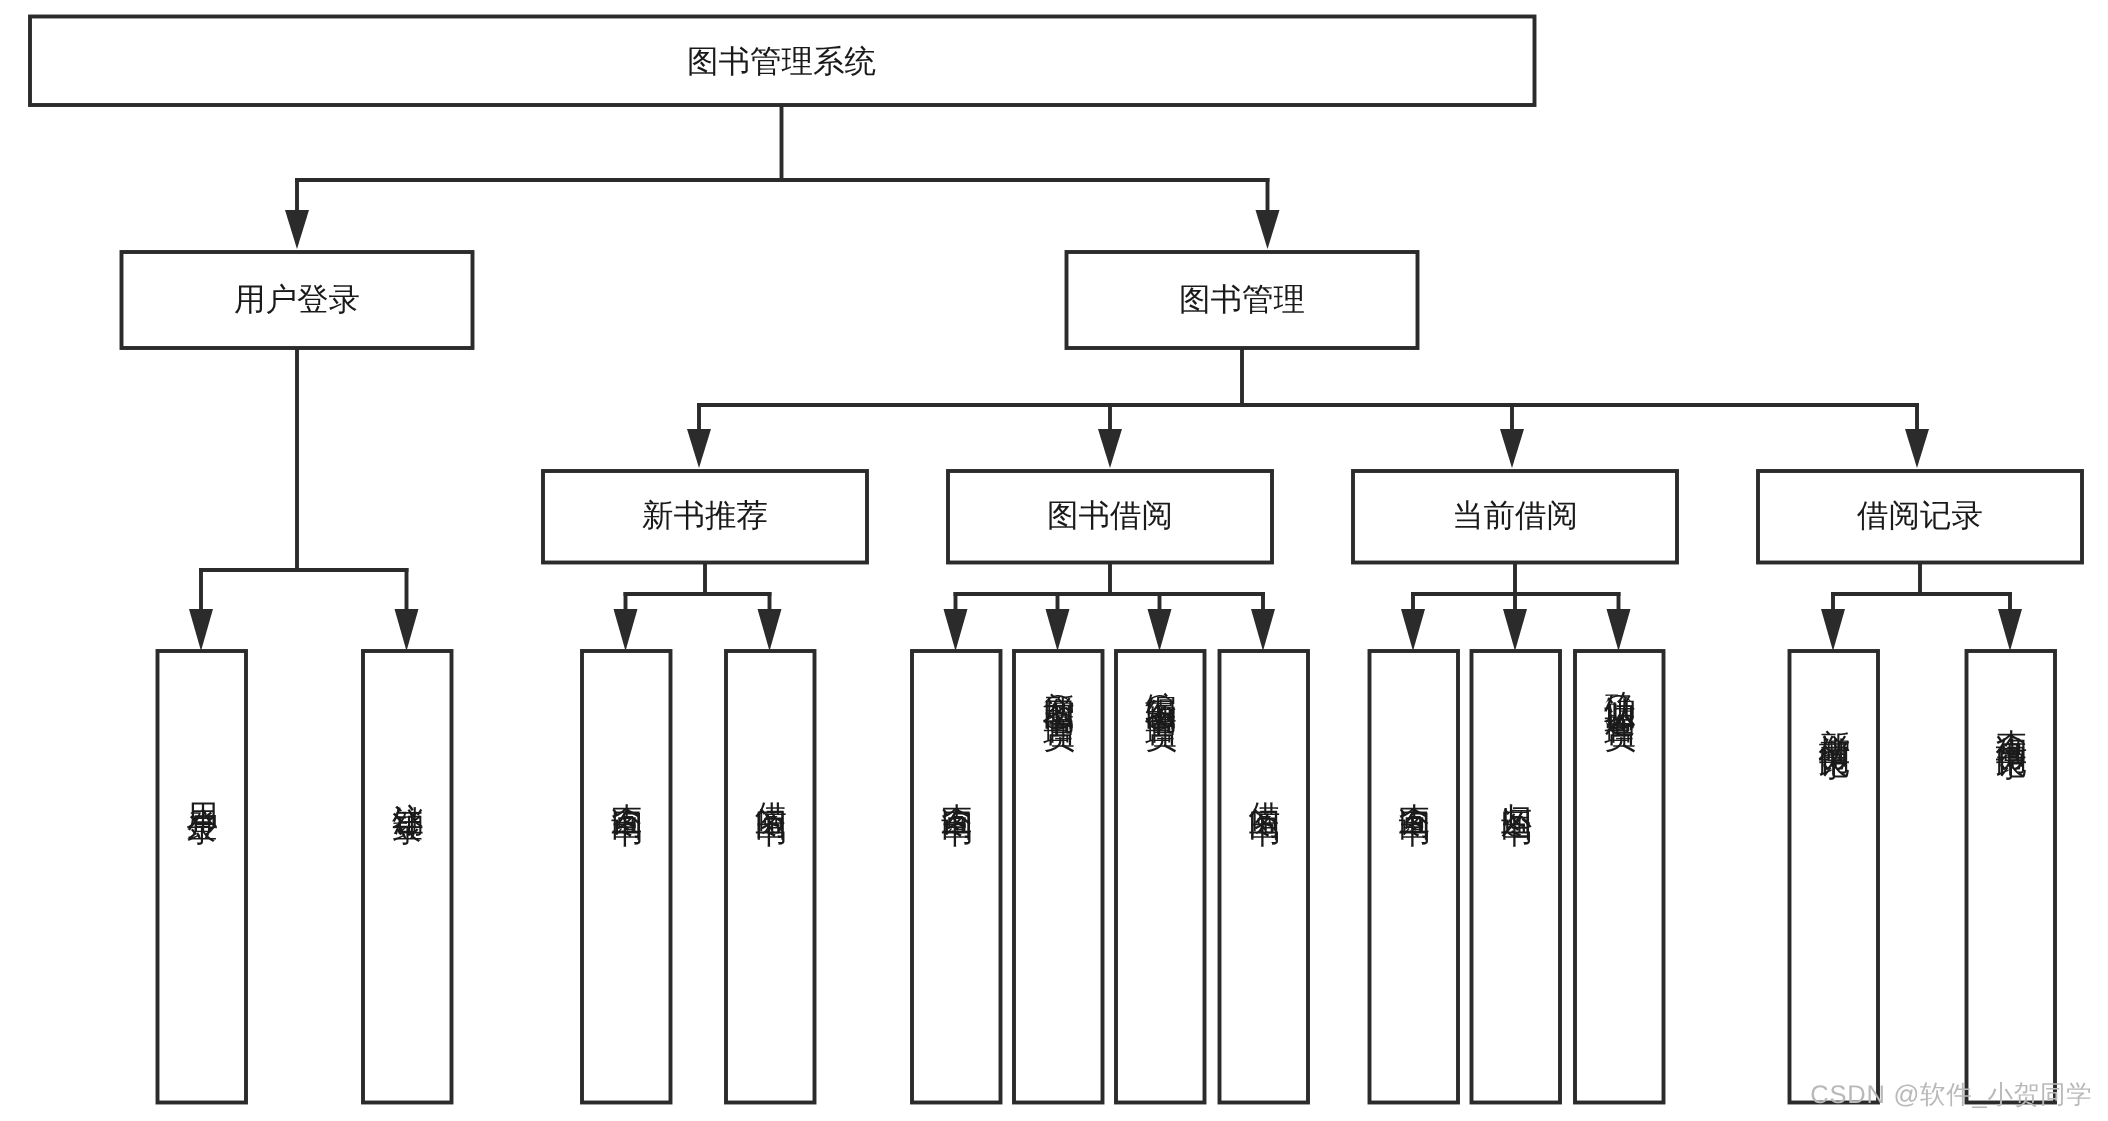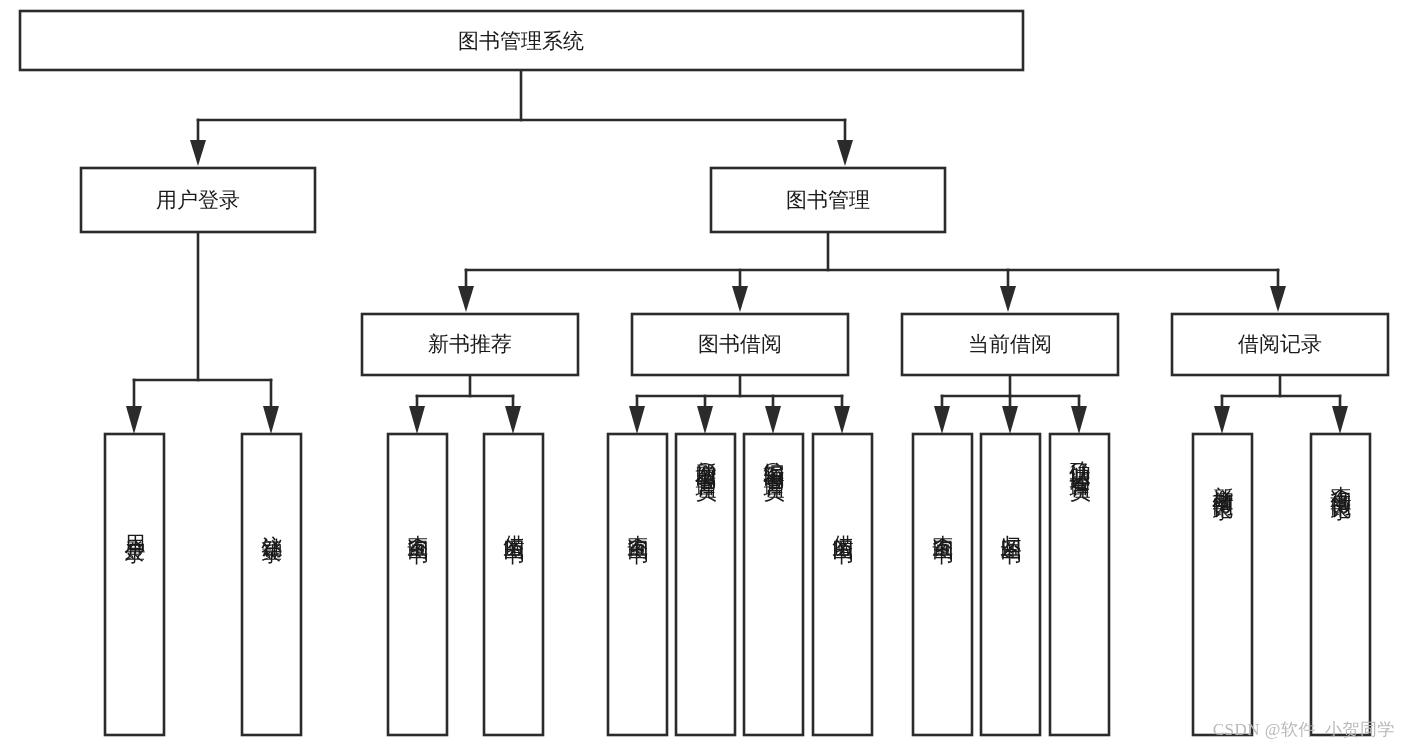--- a/index.html
+++ b/index.html
@@ -60,21 +60,21 @@
     font-size: 21px;
     color: #1a1a1a;
     letter-spacing: 3px;
     line-height: 1;
     white-space: nowrap;
   }
   .watermark {
     position: absolute;
     right: 10px;
     bottom: 6px;
-    font-family: Liberation Serif, serif;
+    font-family: Liberation Sans, sans-serif;
     font-size: 17px;
     color: #b9b9b9;
     letter-spacing: 0.5px;
     white-space: nowrap;
   }
 </style>
 </head>
 <body>
 
 <div id="diagram-root">

